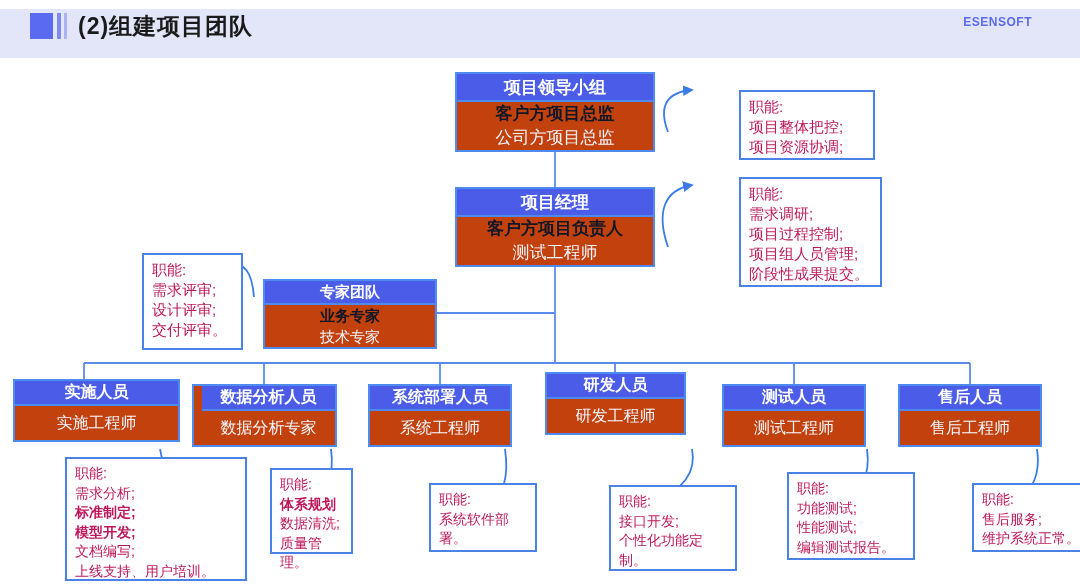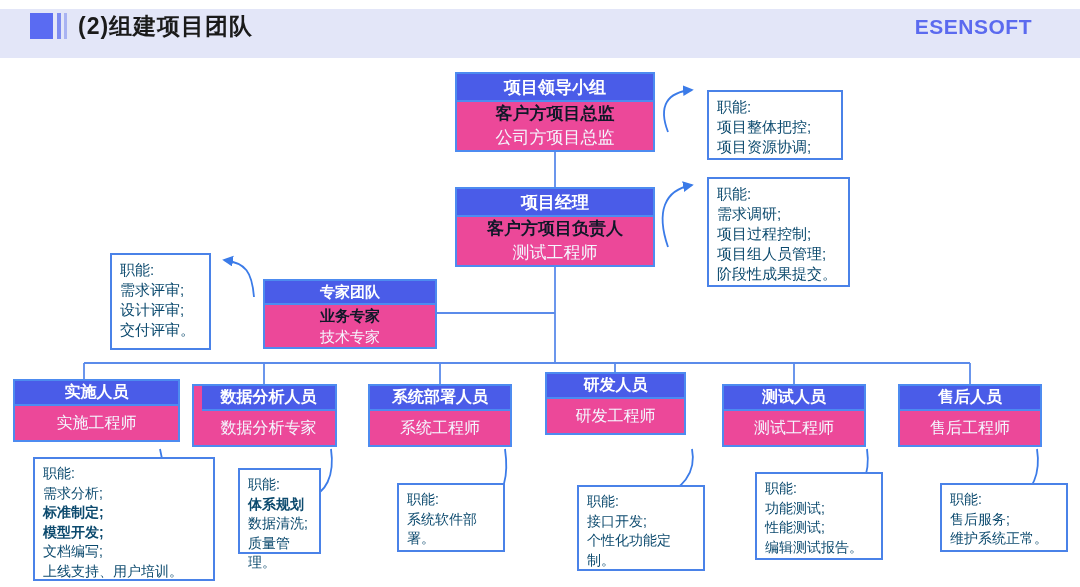--- a/index.html
+++ b/index.html
@@ -5,37 +5,37 @@
   html,body{margin:0;padding:0;background:#fff;}
   #canvas{position:relative;width:1080px;height:587px;background:#ffffff;overflow:hidden;
           font-family:"Liberation Sans","DejaVu Sans",sans-serif;}
   
   .titlebar{position:absolute;left:0;top:9px;width:1080px;height:49px;background:#E3E6F8;}
   .title-icon{position:absolute;left:30px;top:13px;width:40px;height:26px;}
   .title-icon .sq{position:absolute;left:0;top:0;width:23px;height:26px;background:#5A6BF2;}
   .title-icon .bar1{position:absolute;left:27px;top:0;width:4px;height:26px;background:#7D8BF0;}
   .title-icon .bar2{position:absolute;left:34px;top:0;width:3px;height:26px;background:#A9B3F2;}
   .page-title{position:absolute;left:78px;top:11px;font-size:23px;font-weight:bold;color:#1a1a1a;letter-spacing:1px;}
-  .brand{position:absolute;right:48px;top:15px;font-size:21px;font-weight:bold;color:#5B6AEF;letter-spacing:.5px;}
+  .brand{position:absolute;right:48px;top:15px;font-size:12px;font-weight:bold;color:#5B6AEF;letter-spacing:.5px;}
   
-  .orgbox{position:absolute;border:2px solid #4D8BF0;background:#ec4899;box-sizing:border-box;text-align:center;}
+  .orgbox{position:absolute;border:2px solid #4D8BF0;background:#c2410c;box-sizing:border-box;text-align:center;}
   .orgbox .hd{background:#4A5CE8;border-bottom:2px solid #4D8BF0;color:#ffffff;font-weight:bold;
               display:flex;align-items:center;justify-content:center;}
   .orgbox .bd{display:flex;flex-direction:column;align-items:center;justify-content:center;}
   .orgbox .primary{color:#101828;font-weight:bold;}
   .orgbox .secondary{color:#f4f7ff;}
   .top .hd{height:26px;font-size:17px;}
   .top .bd{height:48px;font-size:17px;line-height:24px;}
   .mini .hd{height:22px;font-size:15px;}
   .mini .bd{height:21px;font-size:15px;line-height:21px;}
   .team .hd{height:23px;font-size:16px;}
   .team .bd{height:34px;font-size:16px;color:#f4f7ff;}
   
   .note{position:absolute;background:#ffffff;border:2px solid #4A82E8;box-sizing:border-box;
-        color:#0c4a6e;padding:5px 8px;}
+        color:#be185d;padding:5px 8px;margin-left:32px;}
   .note .bold{font-weight:bold;}
   .note-lg{font-size:15px;line-height:20px;}
   .note-sm{font-size:14px;line-height:19.5px;}
   svg.links{position:absolute;left:0;top:0;pointer-events:none;}
 </style>
 </head>
 <body>
 
 <div id="canvas">
 

